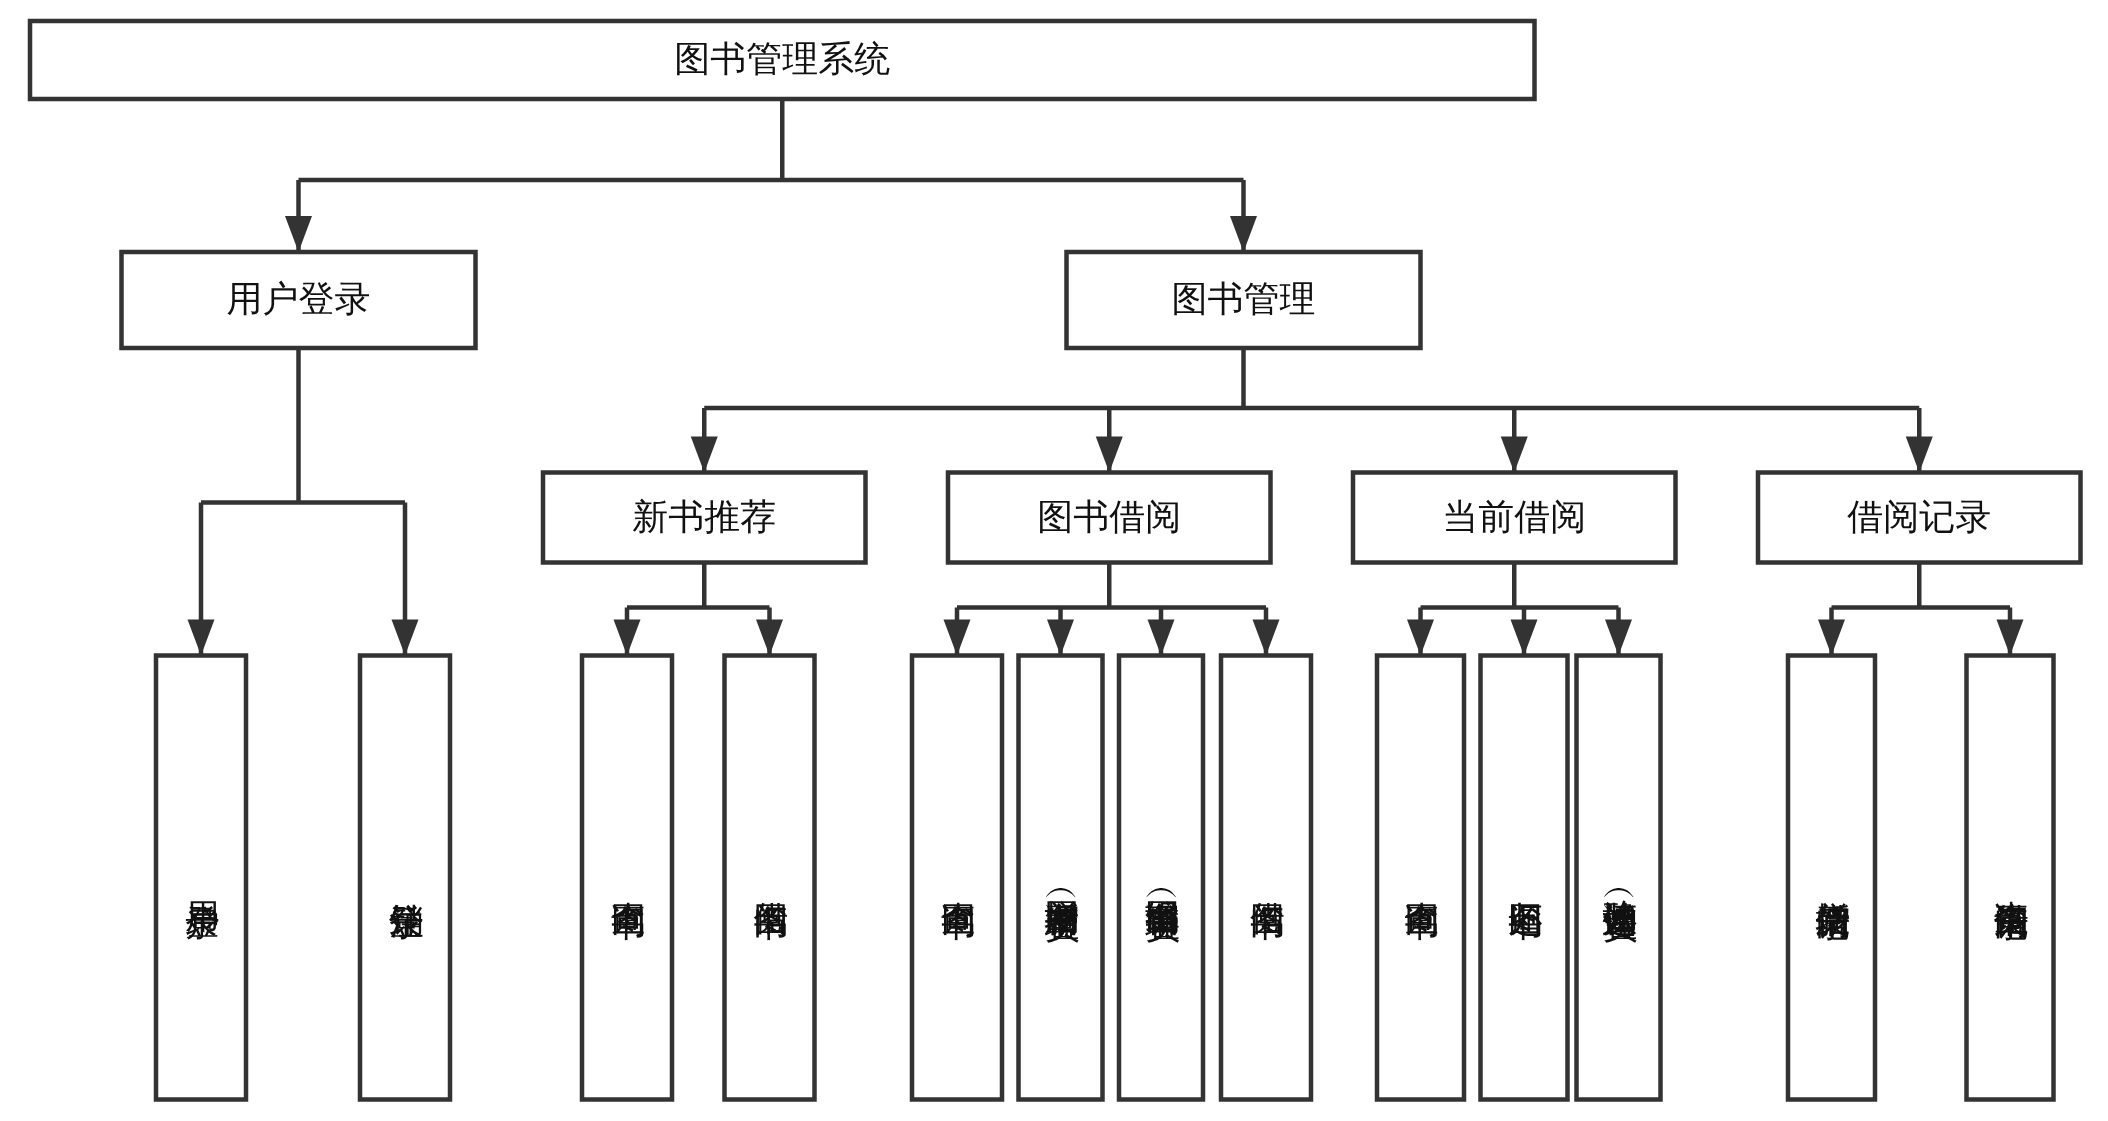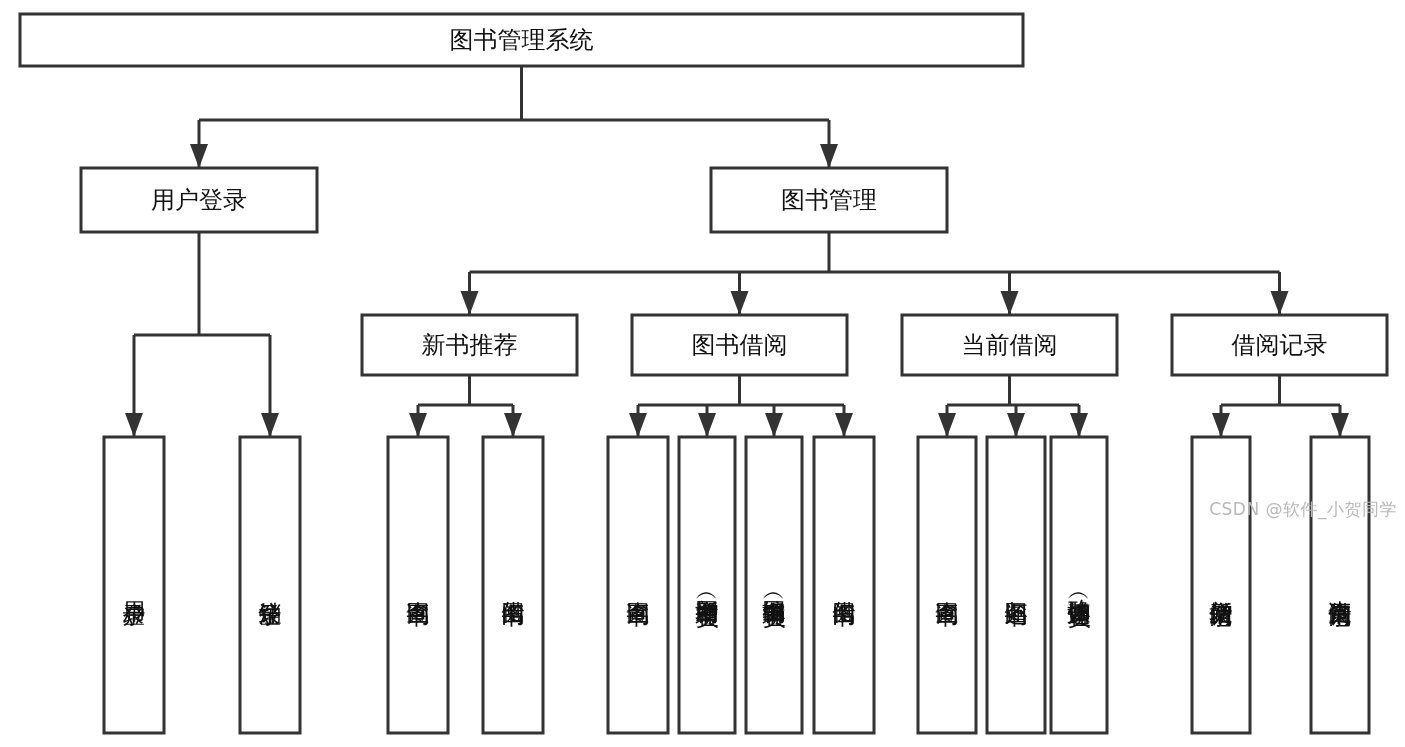--- a/index.html
+++ b/index.html
@@ -170,14 +170,13 @@
       <div class="vert-text-box" style="left: 608px; top: 437px; width: 60px; height: 296px;">查询图书</div>
       <div class="vert-text-box" style="left: 679px; top: 437px; width: 56px; height: 296px;">新增图书（管理员）</div>
       <div class="vert-text-box" style="left: 746px; top: 437px; width: 56px; height: 296px;">编辑图书（管理员）</div>
       <div class="vert-text-box" style="left: 814px; top: 437px; width: 60px; height: 296px;">借阅图书</div>
       <div class="vert-text-box" style="left: 918px; top: 437px; width: 58px; height: 296px;">查询图书</div>
       <div class="vert-text-box" style="left: 987px; top: 437px; width: 58px; height: 296px;">归还图书</div>
       <div class="vert-text-box" style="left: 1051px; top: 437px; width: 56px; height: 296px;">确认归还（管理员）</div>
       <div class="vert-text-box" style="left: 1192px; top: 437px; width: 58px; height: 296px;">新增借阅记录</div>
       <div class="vert-text-box" style="left: 1311px; top: 437px; width: 58px; height: 296px;">查询借阅记录</div>
     </div>
-  <div class="watermark">CSDN @软件_小贺同学</div>
 </div>
 
 </body></html>

